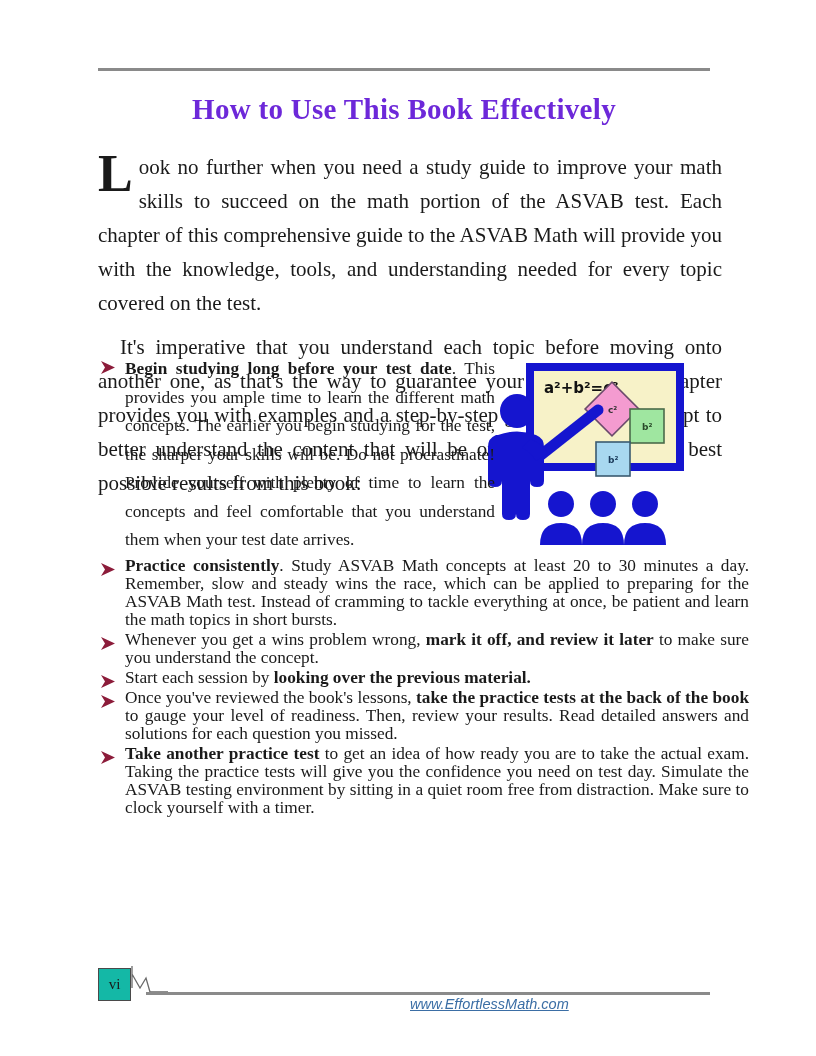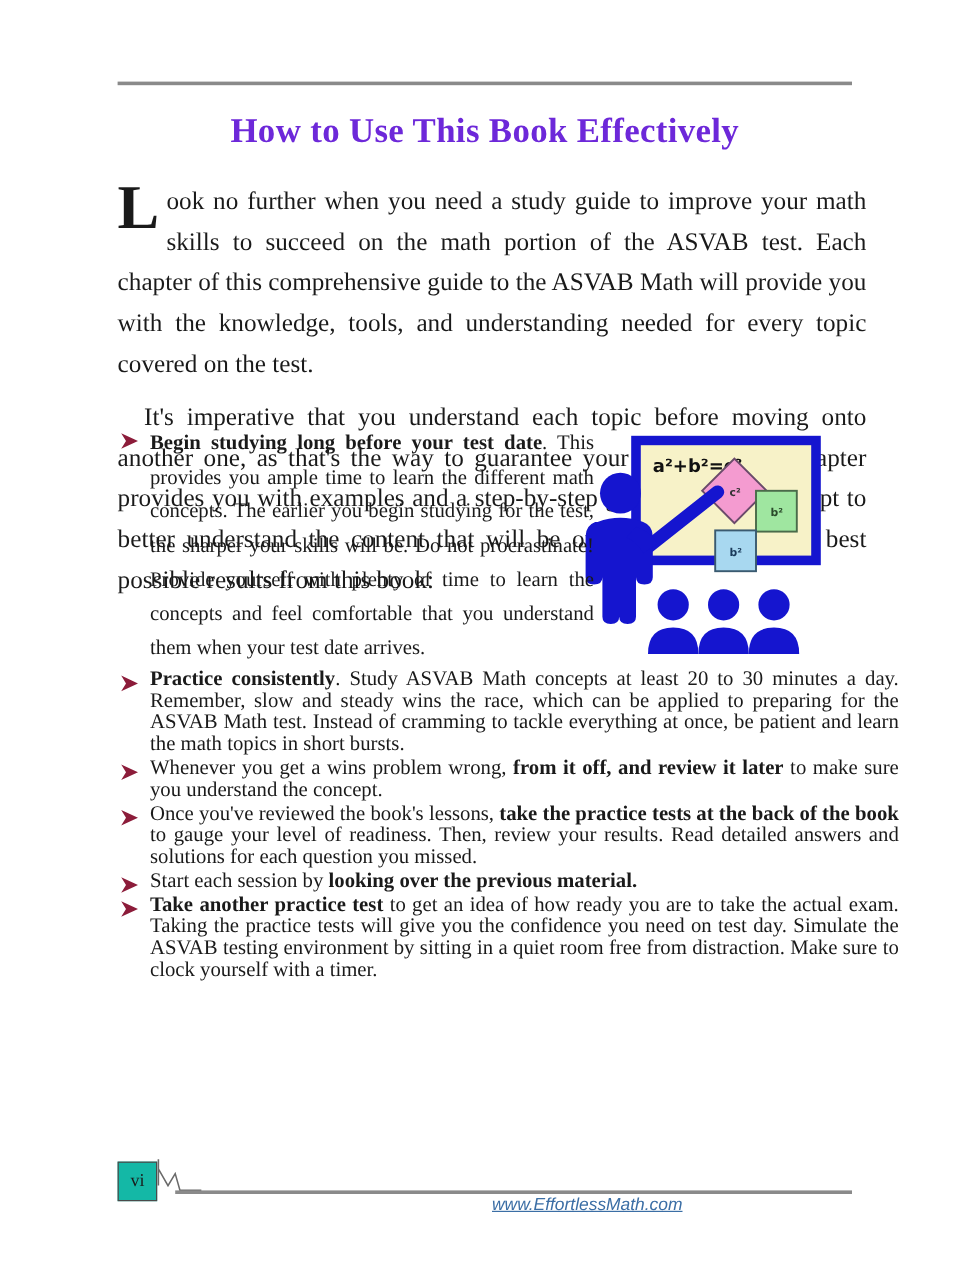--- a/index.html
+++ b/index.html
@@ -241,35 +241,35 @@
       <svg class="bullet-marker" viewBox="0 0 18 15">
         <path d="M1 1 L15 7.5 L1 14 L5 7.5 Z" fill="#8c1c3a"></path>
       </svg>
       <b>Practice consistently</b><span>. Study ASVAB Math concepts at least 20 to 30 minutes a day. Remember, slow and steady wins the race, which can be applied to preparing for the ASVAB Math test. Instead of cramming to tackle everything at once, be patient and learn the math topics in short bursts.</span>
     </div>
 
     <div class="bullet semi">
       <svg class="bullet-marker" viewBox="0 0 18 15">
         <path d="M1 1 L15 7.5 L1 14 L5 7.5 Z" fill="#8c1c3a"></path>
       </svg>
-      <span>Whenever you get a wins problem wrong, </span><b>from it off, and review it later</b><span> to make sure you understand the concept.</span>
+      <span>Whenever you get a wins problem wrong, </span><b>mark it off, and review it later</b><span> to make sure you understand the concept.</span>
+    </div>
+
+    <div class="bullet semi">
+      <svg class="bullet-marker" viewBox="0 0 18 15">
+        <path d="M1 1 L15 7.5 L1 14 L5 7.5 Z" fill="#8c1c3a"></path>
+      </svg>
+      <span>Start each session by </span><b>looking over the previous material.</b><span></span>
     </div>
 
     <div class="bullet semi">
       <svg class="bullet-marker" viewBox="0 0 18 15">
         <path d="M1 1 L15 7.5 L1 14 L5 7.5 Z" fill="#8c1c3a"></path>
       </svg>
       <span>Once you've reviewed the book's lessons, </span><b>take the practice tests at the back of the book</b><span> to gauge your level of readiness. Then, review your results. Read detailed answers and solutions for each question you missed.</span>
-    </div>
-
-    <div class="bullet semi">
-      <svg class="bullet-marker" viewBox="0 0 18 15">
-        <path d="M1 1 L15 7.5 L1 14 L5 7.5 Z" fill="#8c1c3a"></path>
-      </svg>
-      <span>Start each session by </span><b>looking over the previous material.</b><span></span>
     </div>
 
     <div class="bullet semi">
       <svg class="bullet-marker" viewBox="0 0 18 15">
         <path d="M1 1 L15 7.5 L1 14 L5 7.5 Z" fill="#8c1c3a"></path>
       </svg>
       <b>Take another practice test</b><span> to get an idea of how ready you are to take the actual exam. Taking the practice tests will give you the confidence you need on test day. Simulate the ASVAB testing environment by sitting in a quiet room free from distraction. Make sure to clock yourself with a timer.</span>
     </div>
 
   </div>

